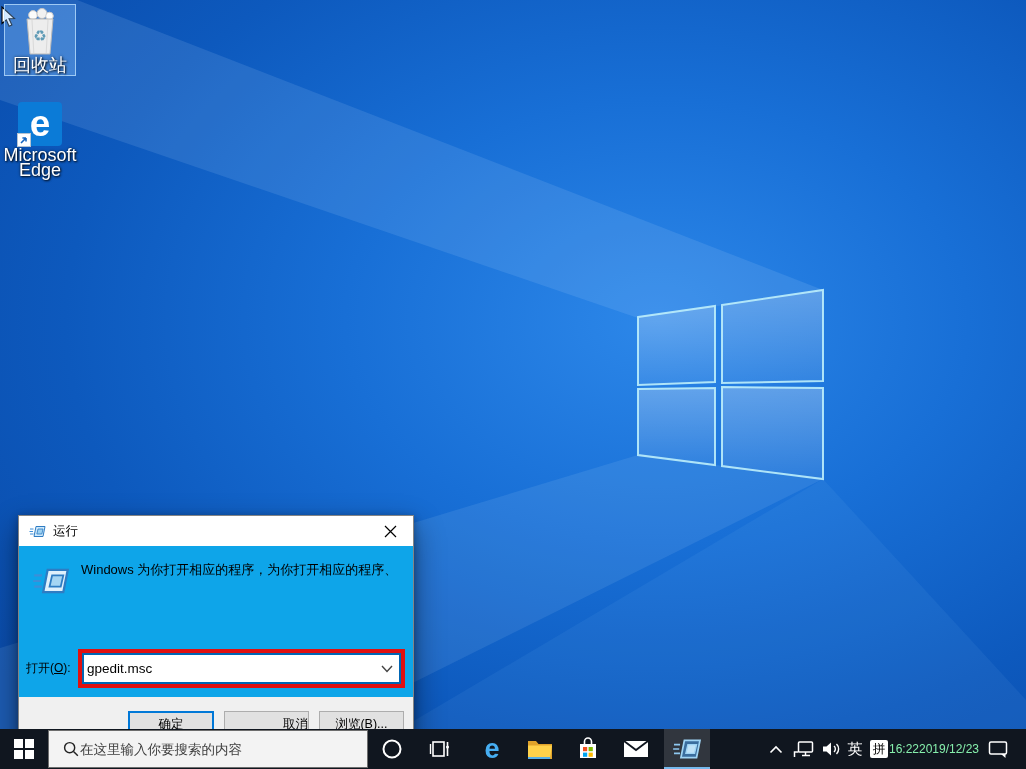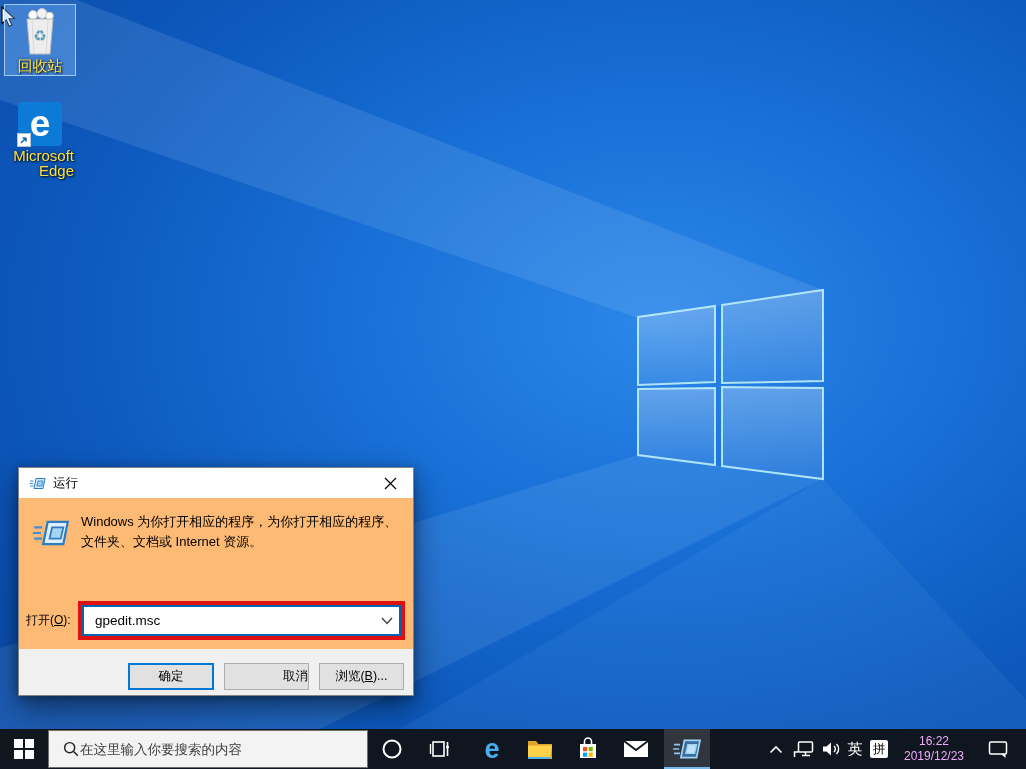--- a/index.html
+++ b/index.html
@@ -7,40 +7,40 @@
   body { font-family:"Liberation Sans", sans-serif; }
   .screen { position:relative; width:1026px; height:769px; background:#0d5fc4; }
 
   
   .desktop { position:absolute; left:0; top:0; width:1026px; height:729px; overflow:hidden; }
   .wallpaper { position:absolute; left:0; top:0; }
 
   
   .dicon { position:absolute; width:72px; display:flex; flex-direction:column; align-items:center; gap:2px; padding:3px 1px 2px; border:1px solid transparent; }
   .dicon.selected { background:rgba(130,190,255,0.33); border:1px solid rgba(190,225,255,0.75); }
-  .dicon-label { font-size:15px; color:#fde047; text-align:right; line-height:15px; text-shadow:1px 1px 2px rgba(0,0,0,0.85), 0 0 3px rgba(0,0,0,0.6); }
+  .dicon-label { font-size:18px; color:#ffffff; text-align:center; line-height:15px; text-shadow:1px 1px 2px rgba(0,0,0,0.85), 0 0 3px rgba(0,0,0,0.6); }
   .edge-tile { position:relative; width:44px; height:44px; background:#0b7bd7; border-radius:4px; display:flex; align-items:center; justify-content:center; }
   .shortcut-arrow { position:absolute; left:-1px; bottom:-1px; width:14px; height:14px; background:#fff; border:1px solid #b6c4d2; display:flex; align-items:center; justify-content:center; }
 
   
   .cursor { position:absolute; left:1px; top:6px; }
 
   
-  .run-dialog { position:absolute; left:18px; top:467px; width:396px; height:229px; background:#fdba74; border:1px solid #848484; box-shadow:0 12px 28px rgba(0,0,0,0.45), 0 2px 8px rgba(0,0,0,0.3); }
+  .run-dialog { position:absolute; left:18px; top:515px; width:396px; height:229px; background:#0ea5e9; border:1px solid #848484; box-shadow:0 12px 28px rgba(0,0,0,0.45), 0 2px 8px rgba(0,0,0,0.3); }
   .dlg-titlebar { position:relative; height:30px; display:flex; align-items:center; padding-left:10px; background:#fff; }
   .dlg-title { font-size:12.5px; color:#000; margin-left:7px; }
   .dlg-close { position:absolute; right:0; top:0; width:45px; height:30px; display:flex; align-items:center; justify-content:center; }
   .dlg-body { position:relative; height:145px; }
   .run-glyph { position:absolute; left:13px; top:18px; }
   .dlg-msg { position:absolute; left:62px; top:14px; font-size:13px; color:#000; line-height:20px; }
   .open-label { position:absolute; left:7px; top:114px; font-size:12px; color:#000; }
   .key-underline { text-decoration:underline; }
   .red-annotation { position:absolute; left:59px; top:103px; width:327px; height:39px; border:4px solid #e01010; }
   .combo { width:319px; height:31px; background:#fff; border:2px solid #0066b4; display:flex; align-items:center; }
-  .combo-input { flex:1; border:none; outline:none; background:transparent; font-family:"Liberation Sans", sans-serif; font-size:13.5px; color:#000; padding-left:11px; }
+  .combo-input { flex:1; border:none; outline:none; background:transparent; font-family:"Liberation Sans", sans-serif; font-size:13.5px; color:#000; padding-left:3px; }
   .combo-chevron { width:24px; height:100%; display:flex; align-items:center; justify-content:center; }
   .dlg-footer { position:absolute; left:0; right:0; bottom:0; height:46px; background:#f0f0f0;margin-top:40px; }
   .btn { position:absolute; top:14px; height:27px; background:#e1e1e1; border:1px solid #adadad; font-family:"Liberation Sans", sans-serif; font-size:12.5px; color:#000; }
   .btn.default { border:2px solid #0078d7; }
   .btn-ok { left:109px; width:86px; }
   .btn-cancel { left:205px; width:85px;text-align:right; }
   .btn-browse { left:300px; width:85px; }
 
   
   .taskbar { position:absolute; left:0; top:729px; width:1026px; height:40px; background:#10161f; }
@@ -49,21 +49,21 @@
   .winflag { display:grid; grid-template-columns:9px 9px; grid-template-rows:9px 9px; gap:2px; }
   .winflag div { background:#fff; }
   .searchbox { position:absolute; left:48px; top:1px; width:320px; height:38px; background:#f3f3f3; border:1px solid #6e6e6e; display:flex; align-items:center; padding-left:13px; }
   .search-input { flex:1; border:none; outline:none; background:transparent; font-family:"Liberation Sans", sans-serif; font-size:13.5px; color:#222; }
   .search-input::placeholder { color:#3d3d3d; opacity:1; }
   .tb-app-active { background:rgba(255,255,255,0.14); }
   .tb-app-active::after { content:""; position:absolute; left:0; bottom:0; width:100%; height:2px; background:#76b9ed; }
   .edge-e { font-weight:bold; font-size:27px; color:#46aef2; line-height:1; }
   .tray-text { color:#fff; font-size:15px; }
   .ime-box { width:18px; height:18px; background:#fff; color:#000; font-size:12.5px; display:flex; align-items:center; justify-content:center; border-radius:2px; }
-  .clock { position:absolute; left:896px; top:0; width:76px; height:40px; display:flex; flex-direction:column; align-items:center; justify-content:center; color:#f0abfc; font-size:12px; line-height:15px; }
+  .clock { position:absolute; left:896px; top:0; width:76px; height:40px; display:flex; flex-direction:row; align-items:center; justify-content:center; color:#86efac; font-size:12px; line-height:15px; }
 </style>
 </head>
 <body>
 
 <div class="screen">
 
   <div class="desktop">
 
     <svg class="wallpaper" width="1026" height="729" viewBox="0 0 1026 729">
       <defs>
@@ -140,21 +140,20 @@
       </div>
 
       <div class="dlg-body">
         <svg class="run-glyph" width="38" height="34" viewBox="0 0 34 30">
           <path d="M2,10 h7 M1,15 h7 M2,20 h7" stroke="#3c8ed8" stroke-width="2" fill="none"></path>
           <polygon points="14,5 32,5 28,25 10,25" fill="#dff0fc" stroke="#2e7cc3" stroke-width="2"></polygon>
           <polygon points="18,10 28,10 25.7,20 15.7,20" fill="#a5d5f3" stroke="#2e7cc3" stroke-width="1.6"></polygon>
         </svg>
         <div class="dlg-msg">
           <div>Windows 为你打开相应的程序，为你打开相应的程序、</div>
-          <div>文件夹、文档或 Internet 资源。</div>
         </div>
         <label class="open-label"><span>打开(</span><span class="key-underline">O</span><span>):</span></label>
         <div class="red-annotation">
           <div class="combo">
             <input class="combo-input" value="gpedit.msc" style="">
             <span class="combo-chevron">
               <svg width="12" height="8" viewBox="0 0 12 8">
                 <polyline points="1,1 6,6.5 11,1" stroke="#444" stroke-width="1.4" fill="none"></polyline>
               </svg>
             </span>

